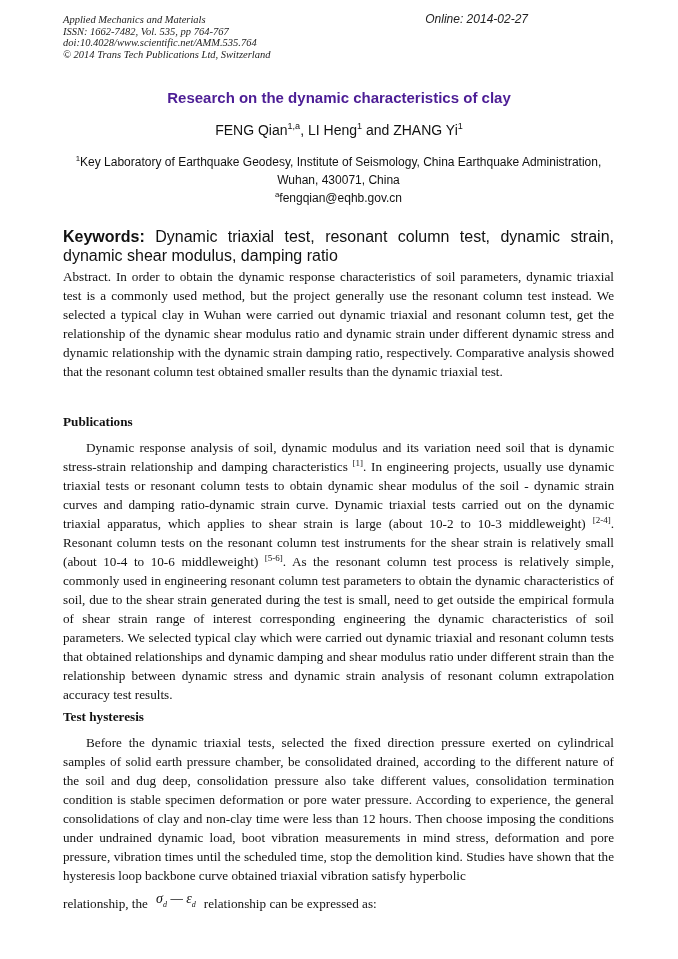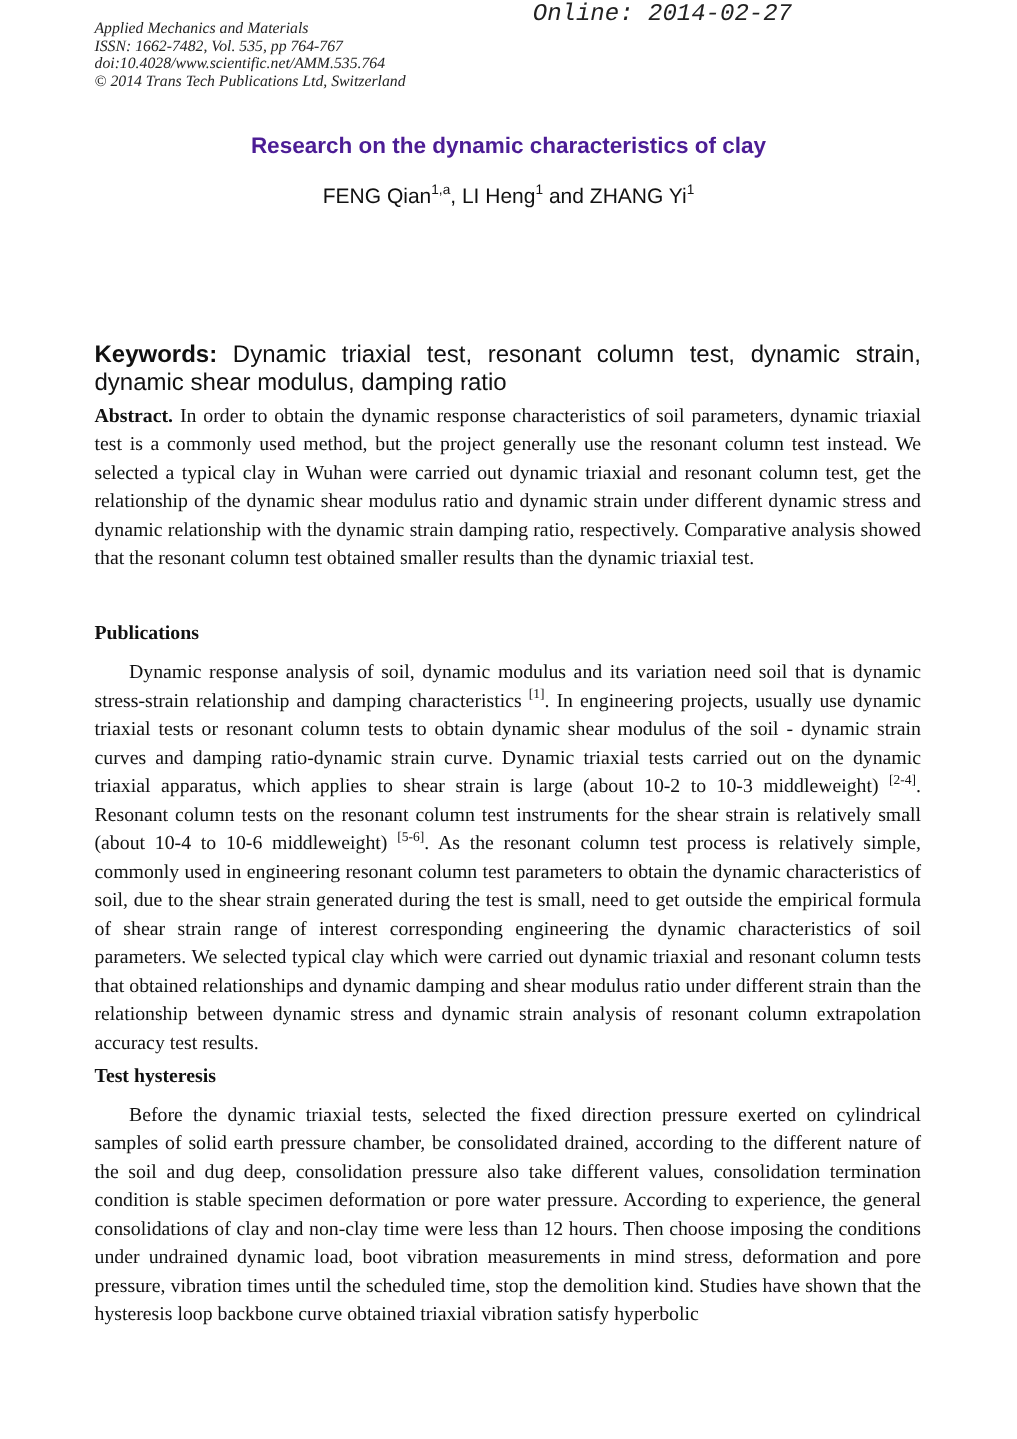--- a/index.html
+++ b/index.html
@@ -1,31 +1,31 @@
 <!DOCTYPE html>
 <html><head>
 <meta charset="utf-8">
 <style>
   html, body { margin: 0; padding: 0; background: #ffffff; }
   body { width: 678px; height: 959px; position: relative; overflow: hidden; color: #111; }
   .page { position: absolute; left: 0; top: 0; width: 594px; height: 959px; }
 
   .hdr { position: absolute; left: 63px; top: 14px; font-family: "Liberation Serif", serif; font-style: italic; font-size: 10.5px; line-height: 11.5px; color: #222; }
-  .hdr-right { position: absolute; right: 66px; top: 4px; font-family: Liberation Mono, monospace; font-style: italic; font-size: 16px; line-height: 11.5px; color: #222; }
+  .hdr-right { position: absolute; right: 66px; top: 14px; font-family: Liberation Sans, sans-serif; font-style: italic; font-size: 12px; line-height: 11.5px; color: #222; }
 
   .title { position: absolute; left: 0; width: 678px; top: 89px; text-align: center; font-family: "Liberation Sans", sans-serif; font-weight: bold; font-size: 15px; color: #4c1d95; }
   .authors { position: absolute; left: 0; width: 678px; top: 122px; text-align: center; font-family: "Liberation Sans", sans-serif; font-size: 14px; color: #111; }
   .affil { position: absolute; left: 63px; width: 551px; top: 153px; text-align: center; font-family: "Liberation Sans", sans-serif; font-size: 12px; line-height: 18px; color: #111; }
   sup { font-size: 65%; vertical-align: super; line-height: 0; }
 
   .keywords { position: absolute; left: 63px; width: 551px; top: 228px; font-family: "Liberation Sans", sans-serif; font-size: 16px; line-height: 18.5px; text-align: justify; color: #111; }
   .keywords b { font-weight: bold; }
 
   .body { position: absolute; left: 63px; width: 551px; font-family: "Liberation Serif", serif; font-size: 13.2px; line-height: 19px; text-align: justify; color: #111; }
-  .body b { font-weight: bold; }
+  .body b { font-weight: normal; }
   .heading { position: absolute; left: 63px; font-family: "Liberation Serif", serif; font-weight: bold; font-size: 13.2px; color: #111; }
   .indent { text-indent: 23px; }
   .ref { font-size: 9px; vertical-align: super; line-height: 0; }
 
   .abstract { top: 267px; }
   .intro-h { top: 414px; }
   .intro { top: 438px; }
   .test-h { top: 709px; }
   .test { top: 733px; }
   .formula { font-family: "Liberation Serif", serif; font-style: italic; font-size: 14px; position: relative; top: -5px; margin: 0 8px; }
@@ -43,26 +43,32 @@
     <div>© 2014 Trans Tech Publications Ltd, Switzerland</div>
   </div>
   <div class="hdr-right">Online: 2014-02-27</div>
 
   <div class="title">Research on the dynamic characteristics of clay</div>
 
   <div class="authors">
     <span>FENG Qian</span><sup>1,a</sup><span>, </span><span>LI Heng</span><sup>1</sup><span> and </span><span>ZHANG Yi</span><sup>1</sup>
   </div>
 
+  <div class="affil">
+    <div><sup>1</sup><span>Key Laboratory of Earthquake Geodesy, Institute of Seismology, China Earthquake Administration,</span></div>
+    <div>Wuhan, 430071, China</div>
+    <div><sup>a</sup><span>fengqian@eqhb.gov.cn</span></div>
+  </div>
 
   <div class="keywords"><b>Keywords:</b><span> Dynamic triaxial test, resonant column test, dynamic strain, dynamic shear modulus, damping ratio</span></div>
 
   <div class="body abstract"><b>Abstract.</b><span> In order to obtain the dynamic response characteristics of soil parameters, dynamic triaxial test is a commonly used method, but the project generally use the resonant column test instead. We selected a typical clay in Wuhan were carried out dynamic triaxial and resonant column test, get the relationship of the dynamic shear modulus ratio and dynamic strain under different dynamic stress and dynamic relationship with the dynamic strain damping ratio, respectively. Comparative analysis showed that the resonant column test obtained smaller results than the dynamic triaxial test.</span></div>
 
   <div class="heading intro-h">Publications</div>
   <div class="body intro indent"><span>Dynamic response analysis of soil, dynamic modulus and its variation need soil that is dynamic stress-strain relationship and damping characteristics </span><span class="ref">[1]</span><span>. In engineering projects, usually use dynamic triaxial tests or resonant column tests to obtain dynamic shear modulus of the soil - dynamic strain curves and damping ratio-dynamic strain curve. Dynamic triaxial tests carried out on the dynamic triaxial apparatus, which applies to shear strain is large (about 10-2 to 10-3 middleweight) </span><span class="ref">[2-4]</span><span>. Resonant column tests on the resonant column test instruments for the shear strain is relatively small (about 10-4 to 10-6 middleweight) </span><span class="ref">[5-6]</span><span>. As the resonant column test process is relatively simple, commonly used in engineering resonant column test parameters to obtain the dynamic characteristics of soil, due to the shear strain generated during the test is small, need to get outside the empirical formula of shear strain range of interest corresponding engineering the dynamic characteristics of soil parameters. We selected typical clay which were carried out dynamic triaxial and resonant column tests that obtained relationships and dynamic damping and shear modulus ratio under different strain than the relationship between dynamic stress and dynamic strain analysis of resonant column extrapolation accuracy test results.</span></div>
 
   <div class="heading test-h">Test hysteresis</div>
   <div class="body test">
     <div class="indent">Before the dynamic triaxial tests, selected the fixed direction pressure exerted on cylindrical samples of solid earth pressure chamber, be consolidated drained, according to the different nature of the soil and dug deep, consolidation pressure also take different values, consolidation termination condition is stable specimen deformation or pore water pressure. According to experience, the general consolidations of clay and non-clay time were less than 12 hours. Then choose imposing the conditions under undrained dynamic load, boot vibration measurements in mind stress, deformation and pore pressure, vibration times until the scheduled time, stop the demolition kind. Studies have shown that the hysteresis loop backbone curve obtained triaxial vibration satisfy hyperbolic</div>
+    <div style="margin-top:9px;"><span>relationship, the</span><span class="formula"><span>σ</span><sub>d</sub><span> — </span><span>ε</span><sub>d</sub></span><span>relationship can be expressed as:</span></div>
   </div>
 
 </div>
 
 </body></html>

